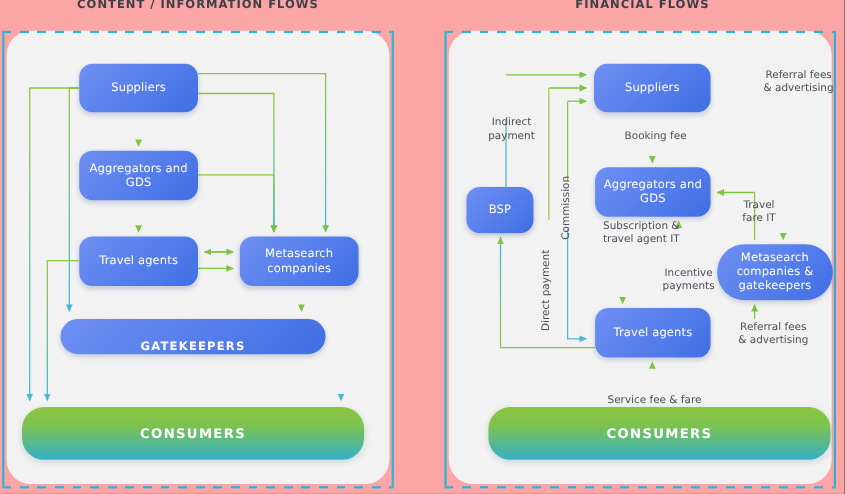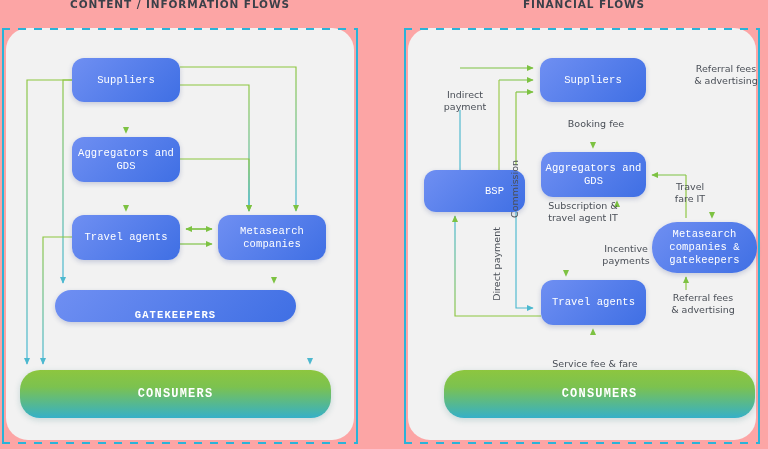--- a/index.html
+++ b/index.html
@@ -35,21 +35,20 @@
 
   svg.layer{position:absolute;left:0;top:0;width:768px;height:449px;overflow:visible;}
 
   .node{
     position:absolute;border-radius:12px;
     background:linear-gradient(135deg,#6f8ff2 0%,#3f6fe4 100%);
     color:#fff;display:flex;align-items:center;justify-content:center;
     text-align:center;font-size:10.5px;line-height:1.22;
     box-shadow:0 2px 5px rgba(40,60,130,.22);
     letter-spacing:.1px;
-    font-family:Liberation Mono, monospace;
   }
   .node.bar{
     border-radius:16px;font-size:10.5px;font-weight:700;letter-spacing:1.1px;align-items:flex-end;
   }
   .node.consumers{
     border-radius:20px;
     background:linear-gradient(180deg,#8dc63f 0%,#7cc24f 35%,#35b0c8 100%);
     font-weight:700;letter-spacing:1.2px;font-size:12px;
     box-shadow:0 2px 6px rgba(40,120,120,.22);
   }
@@ -185,21 +184,21 @@
   </div>
 
   <div class="node consumers" style="left:20px;top:370px;width:311px;height:48px;">
     <span>CONSUMERS</span>
   </div>
 
   <div class="node" style="left:540px;top:58px;width:106px;height:44px;">
     <span>Suppliers</span>
   </div>
 
-  <div class="node" style="left:424px;top:170px;width:61px;height:42px;padding-left:40px;">
+  <div class="node" style="left:424px;top:170px;width:61px;height:42px;">
     <span>BSP</span>
   </div>
 
   <div class="node" style="left:541px;top:152px;width:105px;height:45px;">
     <span>Aggregators
 and GDS</span>
   </div>
 
   <div class="node" style="left:652px;top:222px;width:105px;height:51px;border-radius:25px;">
     <span>Metasearch
@@ -208,21 +207,21 @@
   </div>
 
   <div class="node" style="left:541px;top:280px;width:105px;height:45px;">
     <span>Travel agents</span>
   </div>
 
   <div class="node consumers" style="left:444px;top:370px;width:311px;height:48px;">
     <span>CONSUMERS</span>
   </div>
 
-  <div class="lbl" style="left:428px;top:89px;width:74px;">Indirect
+  <div class="lbl" style="left:428px;top:106px;width:74px;">Indirect
 payment</div>
 
   <div class="lbl" style="left:548px;top:118px;width:96px;">Booking fee</div>
 
   <div class="lbl" style="left:686px;top:63px;width:80px;">Referral fees
 &amp; advertising</div>
 
   <div class="lbl" style="left:658px;top:181px;width:64px;">Travel
 fare IT</div>
 

